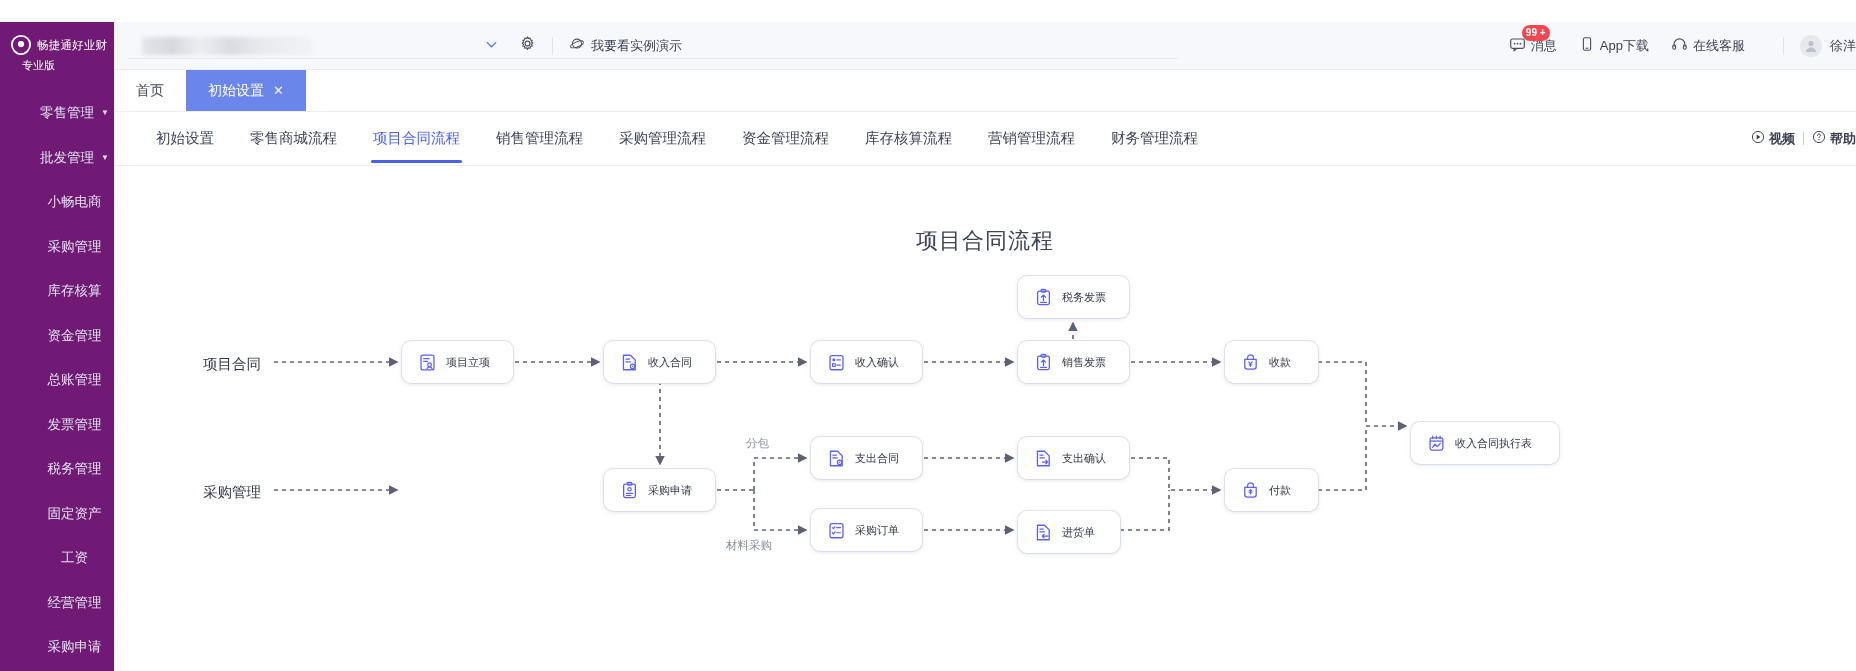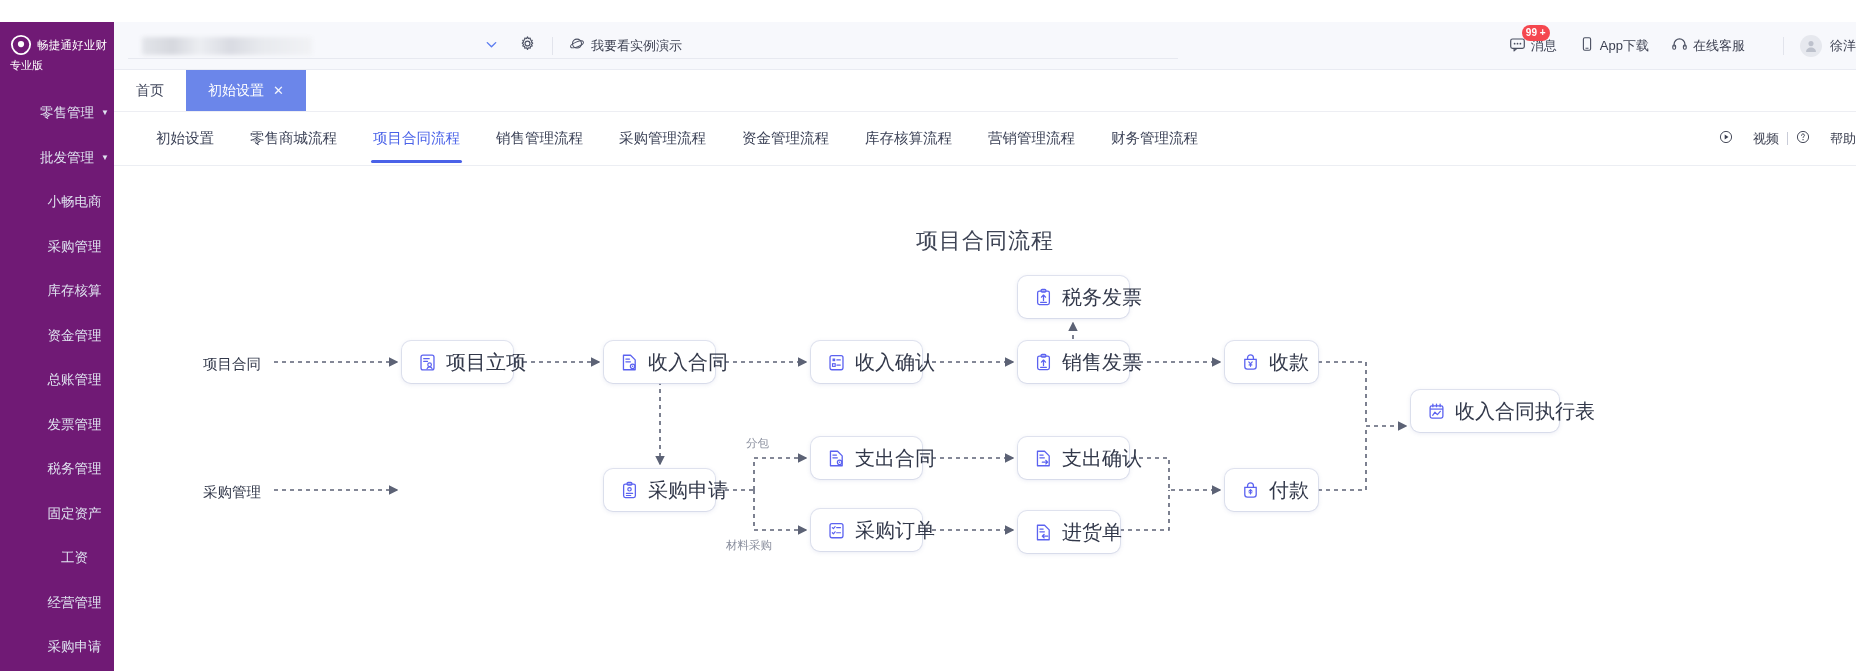--- a/index.html
+++ b/index.html
@@ -15,21 +15,21 @@
 
   
   .sidebar {
     position:absolute; left:0; top:22px; width:114px; height:649px;
     background:#701a75; color:#d8dcec;
   }
   .brand { padding:12px 0 8px 0; text-align:left; }
   .brand-row { display:flex; align-items:center; gap:5px; padding-left:10px; }
   .brand-logo { width:22px; height:22px; flex:0 0 22px; }
   .brand-name { font-size:11.5px; color:#ffffff; letter-spacing:.2px; white-space:nowrap; overflow:hidden; }
-  .brand-sub { font-size:11px; color:#ffffff; padding-left:10px; margin-top:2px; }
+  .brand-sub { font-size:11px; color:#ffffff; padding-left:22px; margin-top:2px; }
   .nav { margin-top:10px;padding-left:35px; }
   .nav-item {
     height:44.5px; display:flex; align-items:center; justify-content:center;
     font-size:13.5px; color:#dfe3f0; cursor:pointer; position:relative;
   }
   .nav-item .lbl { }
   .nav-caret { margin-left:7px; font-size:8px; line-height:1; color:#dfe3f0; }
 
   
   .header {
@@ -80,36 +80,36 @@
   .stab {
     position:relative; font-size:14.5px; color:#3c4257; padding:0 0 0 0;
     margin-left:36px; height:54px; display:flex; align-items:center; cursor:pointer; white-space:nowrap;
   }
   .stab:first-child { margin-left:42px; }
   .stab.active { color:#4a62e8; }
   .stab.active::after {
     content:""; position:absolute; left:-2px; right:-2px; bottom:3px; height:2.5px; background:#4a62e8; border-radius:2px;
   }
   .subtabs-right { margin-left:auto; display:flex; align-items:center; padding-right:0px; }
-  .mini-link { display:flex; align-items:center; gap:20px; font-size:13px; color:#3b3f50; cursor:pointer; }
+  .mini-link { display:flex; align-items:center; gap:4px; font-size:13px; color:#3b3f50; cursor:pointer;font-weight:bold; }
   .mini-div { width:1px; height:13px; background:#c9ccd8; margin:0 8px; }
 
   
   .canvas { position:absolute; left:114px; top:166px; width:1742px; height:505px; background:#ffffff; }
   .page-title {
     position:absolute; left:0; top:60px; width:1742px; text-align:center;
     font-size:22px; color:#3e4455; letter-spacing:1px;
   }
 
   
   .node {
     position:absolute; height:42px; background:#ffffff; border-radius:9px;
     box-shadow:0 1px 5px rgba(80,95,160,.16), 0 0 0 1px rgba(226,229,240,.85);
     display:flex; align-items:center; gap:9px; padding:0 16px;
-    font-size:20px; color:#32384a; white-space:nowrap; cursor:pointer;
+    font-size:11px; color:#32384a; white-space:nowrap; cursor:pointer;
   }
   .node .ico { width:19px; height:19px; flex:0 0 19px; display:block; }
   .rowlabel { position:absolute; font-size:14.5px; color:#32384a; white-space:nowrap; }
   .edgelabel { position:absolute; font-size:11.5px; color:#8a8f9e; white-space:nowrap; }
 
   svg.wires { position:absolute; left:0; top:0; width:1742px; height:505px; pointer-events:none; }
 </style>
 </head>
 <body>
 
@@ -500,21 +500,21 @@
       <span class="ico">
         <svg viewBox="0 0 22 22" width="19" height="19">
             <path d="M4.4 7.4h13.2v8.2a3 3 0 0 1-3 3H7.4a3 3 0 0 1-3-3z" fill="none" stroke="#5b62f0" stroke-width="1.5"></path>
             <path d="M7.6 7.4V5.6a3.4 3.4 0 0 1 6.8 0v1.8" fill="none" stroke="#5b62f0" stroke-width="1.5"></path>
             <path d="M9.2 11.8 11 10l1.8 1.8M11 10v5M9.4 13.6h3.2" fill="none" stroke="#5b62f0" stroke-width="1.35" stroke-linecap="round" stroke-linejoin="round"></path>
           </svg>
       </span>
       <span>付款</span>
     </div>
 
-    <div class="node" style="left:1297px; top:224px; width:148px;">
+    <div class="node" style="left:1297px; top:256px; width:148px;">
       <span class="ico">
         <svg viewBox="0 0 22 22" width="19" height="19">
             <rect x="3.6" y="4.4" width="14.8" height="14.2" rx="2" fill="none" stroke="#5b62f0" stroke-width="1.5"></rect>
             <line x1="3.6" y1="8.2" x2="18.4" y2="8.2" stroke="#5b62f0" stroke-width="1.4"></line>
             <line x1="6.8" y1="2.4" x2="6.8" y2="5.4" stroke="#5b62f0" stroke-width="1.5" stroke-linecap="round"></line>
             <line x1="11" y1="2.4" x2="11" y2="5.4" stroke="#5b62f0" stroke-width="1.5" stroke-linecap="round"></line>
             <line x1="15.2" y1="2.4" x2="15.2" y2="5.4" stroke="#5b62f0" stroke-width="1.5" stroke-linecap="round"></line>
             <path d="M6.6 15.4 9.2 11.8 12 14.6 15.4 10.8" fill="none" stroke="#5b62f0" stroke-width="1.45" stroke-linecap="round" stroke-linejoin="round"></path>
           </svg>
       </span>

